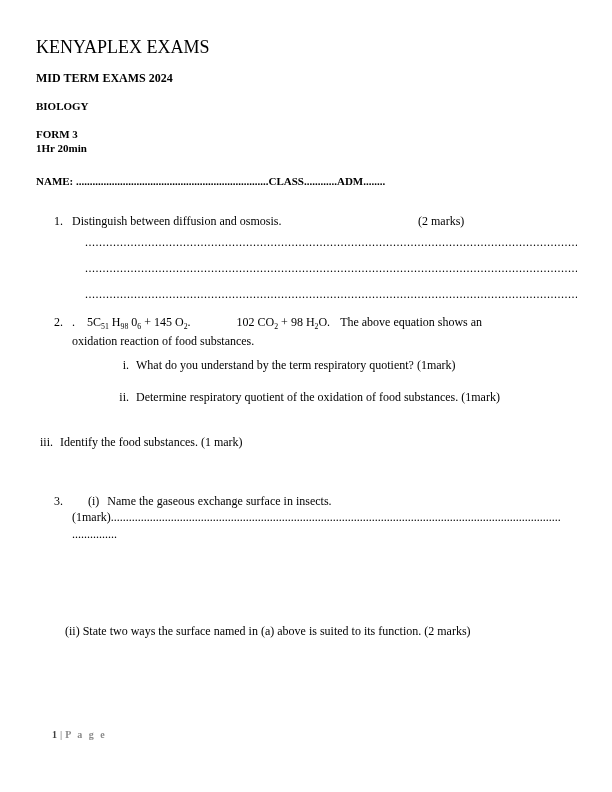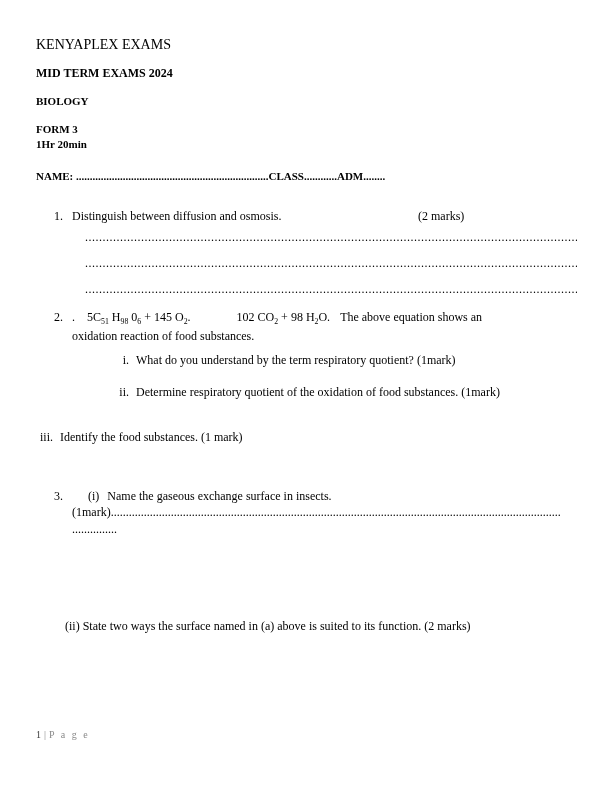--- a/index.html
+++ b/index.html
@@ -6,21 +6,21 @@
   html,body { background:#ffffff; }
   .page {
     position:relative;
     width:612px; height:792px;
     background:#ffffff;
     color:#000;
     font-family:"Liberation Serif","DejaVu Serif",serif;
     overflow:hidden;
     margin:0 auto;
   }
-  .hdr-title   { margin:37px 0 11px 36px; font-size:14px; line-height:1.2; }
+  .hdr-title   { margin:37px 0 11px 36px; font-size:18px; line-height:1.2; }
   .hdr-term    { margin:12px 0 15px 36px; font-size:12px; font-weight:bold; line-height:1.2; }
   .hdr-subject { margin:0 0 15px 36px; font-size:11px; font-weight:bold; line-height:1.2; }
   .hdr-form    { margin:0 0 1px 36px;  font-size:11px; font-weight:bold; line-height:1.2; }
   .hdr-dur     { margin:0 0 19px 36px; font-size:11px; font-weight:bold; line-height:1.2; }
   .name-line   { margin:0 0 0 36px; font-size:11px; font-weight:bold; white-space:nowrap; overflow:hidden; width:540px; }
 
   .q-line { position:relative; margin-left:54px; font-size:12px; line-height:1.25; white-space:nowrap; }
   .q-num  { display:inline-block; width:18px; }
   .q1-block { margin-top:27px; }
   .q1-marks { position:absolute; left:364px; top:0; }
@@ -52,22 +52,22 @@
   .q3-dots-line {
     margin-left:72px; width:503px;
     overflow:hidden; white-space:nowrap;
     font-size:12px; line-height:17px; height:17px;
   }
   .q3-dots2 { margin-left:72px; font-size:12px; line-height:17px; }
 
   .part2-line { margin:81px 0 0 65px; font-size:12px; line-height:1.25; }
 
   .footer {
-    position:absolute; left:36px; top:729px;
-    font-size:10px; font-weight:normal;
+    position:absolute; left:52px; top:729px;
+    font-size:10px; font-weight:bold;
   }
   .footer .pg-num { color:#3d3d3d; }
   .footer .pg-sep { color:#8a8a8a; padding:0 3px; }
   .footer .pg-label { color:#8a8a8a; letter-spacing:2px; }
 </style>
 </head>
 <body>
 
 <div class="page">
 

